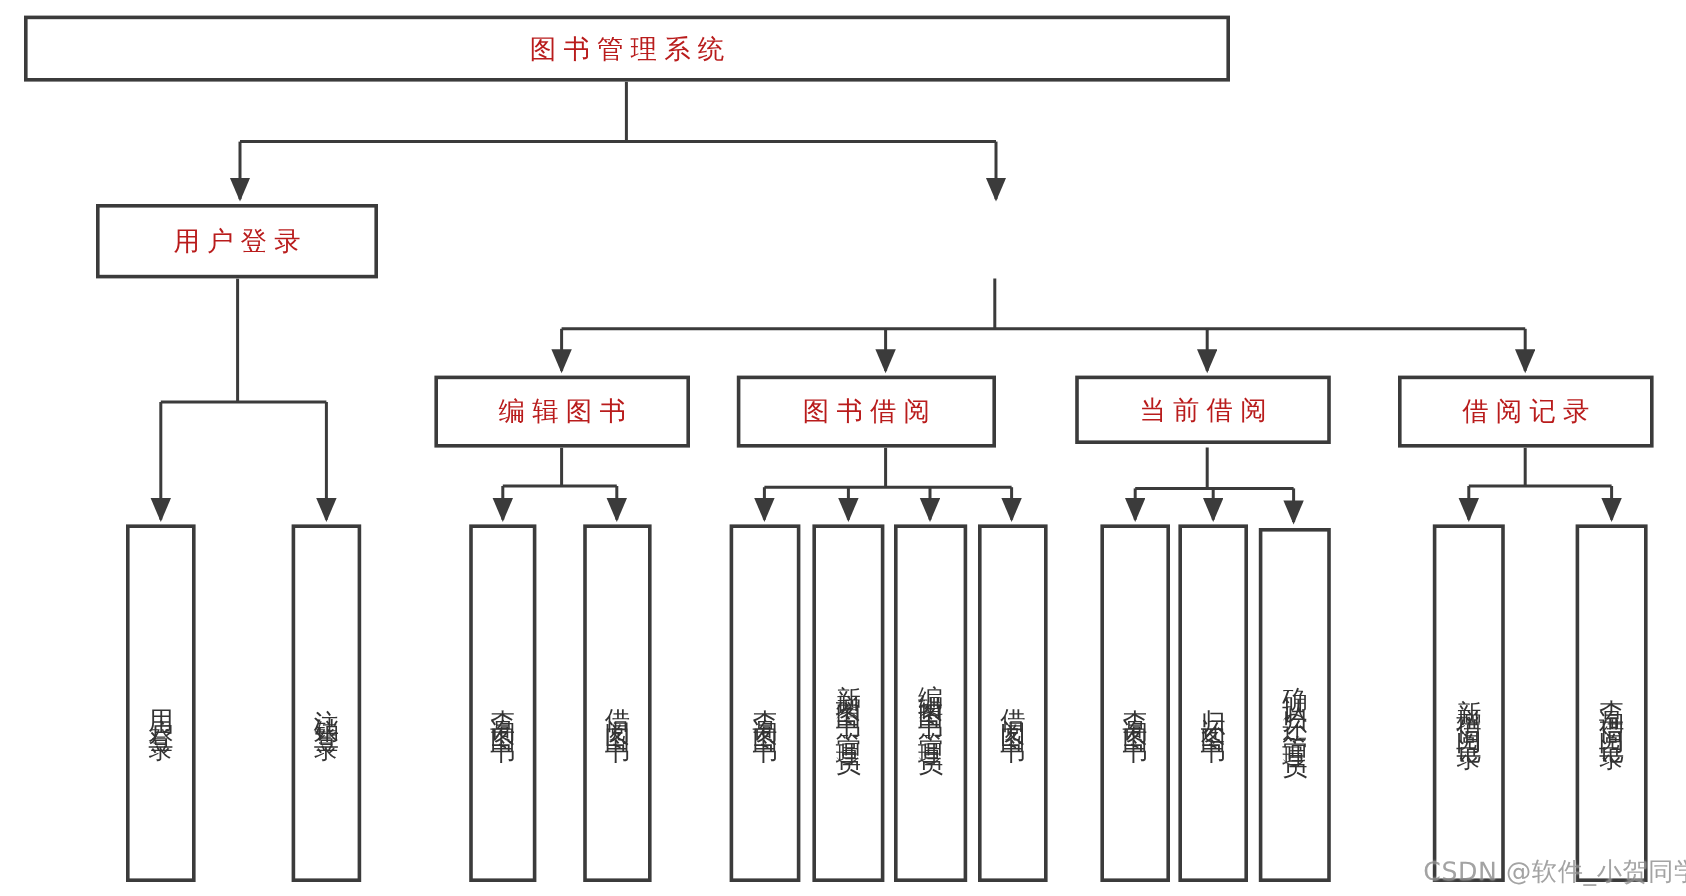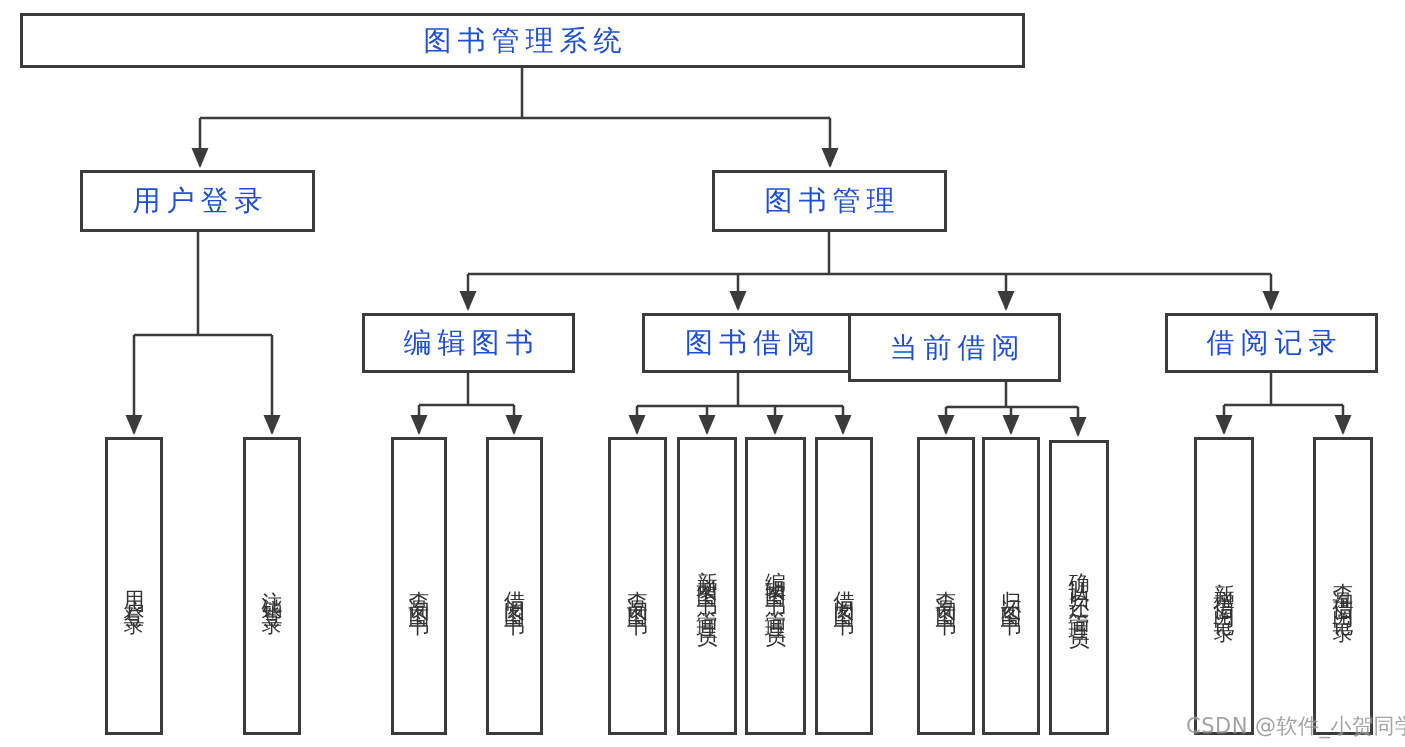--- a/index.html
+++ b/index.html
@@ -5,21 +5,21 @@
   html,body{margin:0;padding:0;background:#fff;}
   .stage{
     position:relative;width:1405px;height:747px;background:#ffffff;overflow:hidden;
     font-family:"DejaVu Sans","Liberation Sans",sans-serif;color:#333333;
   }
   .connectors{position:absolute;left:0;top:0;}
   .node{
     position:absolute;box-sizing:border-box;background:#ffffff;
     border:3px solid #3b3b3b;display:flex;align-items:center;justify-content:center;
   }
-  .node.h span{font-size:28px;letter-spacing:6px;margin-right:-6px;white-space:nowrap;color:#1d4ed8;}
+  .node.h span{font-size:22px;letter-spacing:6px;margin-right:-6px;white-space:nowrap;color:#b91c1c;}
   .node.v span{
     writing-mode:vertical-rl;text-orientation:mixed;
     font-size:21px;letter-spacing:8px;margin-bottom:-8px;white-space:nowrap;color:#333333;
   }
   .watermark{
     position:absolute;left:1186px;top:712px;z-index:5;
     font-size:21px;color:#8f8f8f;opacity:.82;letter-spacing:.5px;white-space:nowrap;
     text-shadow:0 0 2px #ffffff;
   }
 </style>
@@ -78,31 +78,28 @@
     </g>
   </svg>
 
   <div class="node h" style="left:20px;top:13px;width:1005px;height:55px">
     <span>图书管理系统</span>
   </div>
 
   <div class="node h" style="left:80px;top:170px;width:235px;height:62px">
     <span>用户登录</span>
   </div>
-  <div class="node h" style="left:712px;top:170px;width:235px;height:62px">
-    <span>图书管理</span>
-  </div>
 
   <div class="node h" style="left:362px;top:313px;width:213px;height:60px">
     <span>编辑图书</span>
   </div>
-  <div class="node h" style="left:642px;top:313px;width:216px;height:60px">
+  <div class="node h" style="left:614px;top:313px;width:216px;height:60px">
     <span>图书借阅</span>
   </div>
-  <div class="node h" style="left:848px;top:313px;width:213px;height:69px">
+  <div class="node h" style="left:896px;top:313px;width:213px;height:57px">
     <span>当前借阅</span>
   </div>
   <div class="node h" style="left:1165px;top:313px;width:213px;height:60px">
     <span>借阅记录</span>
   </div>
 
   <div class="node v" style="left:105px;top:437px;width:58px;height:298px">
     <span>用户登录</span>
   </div>
   <div class="node v" style="left:243px;top:437px;width:58px;height:298px">

